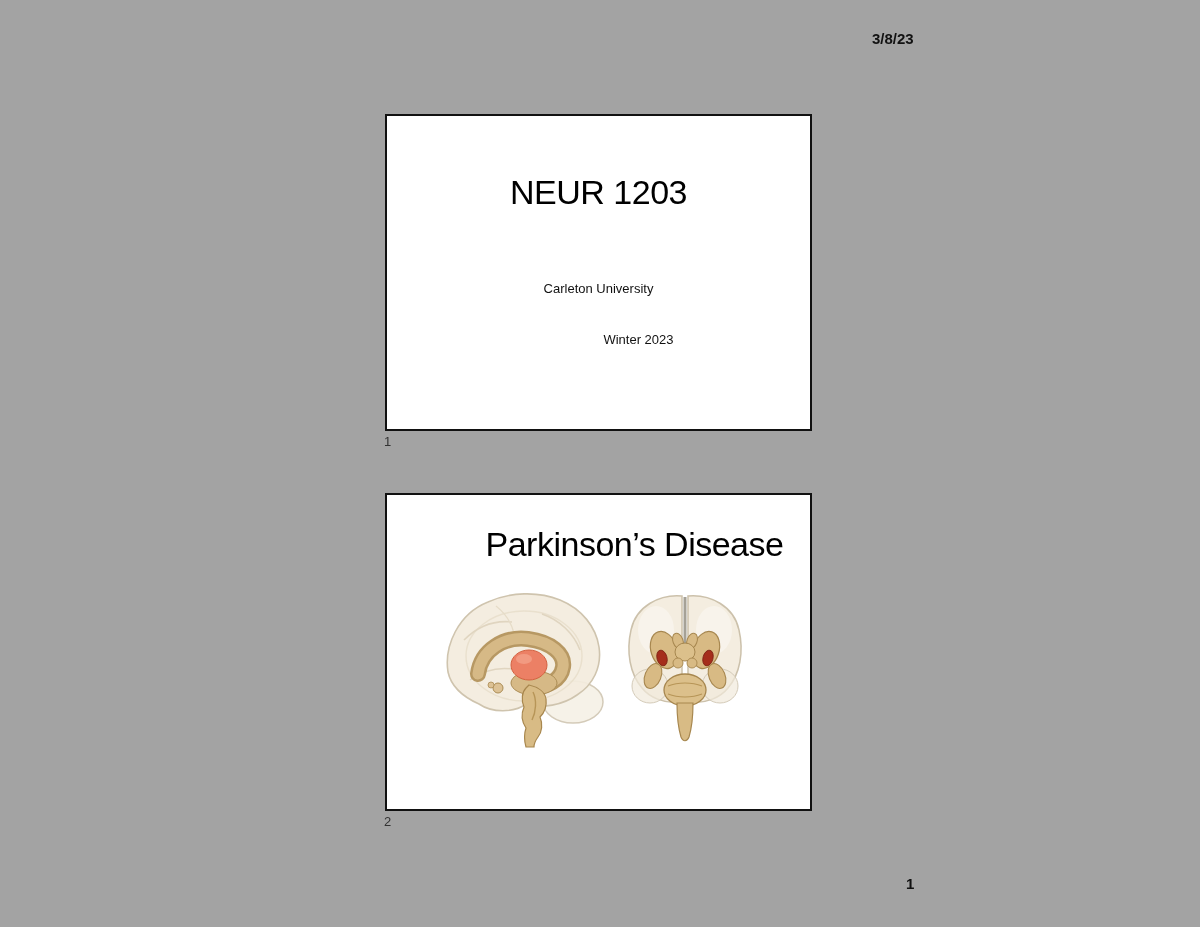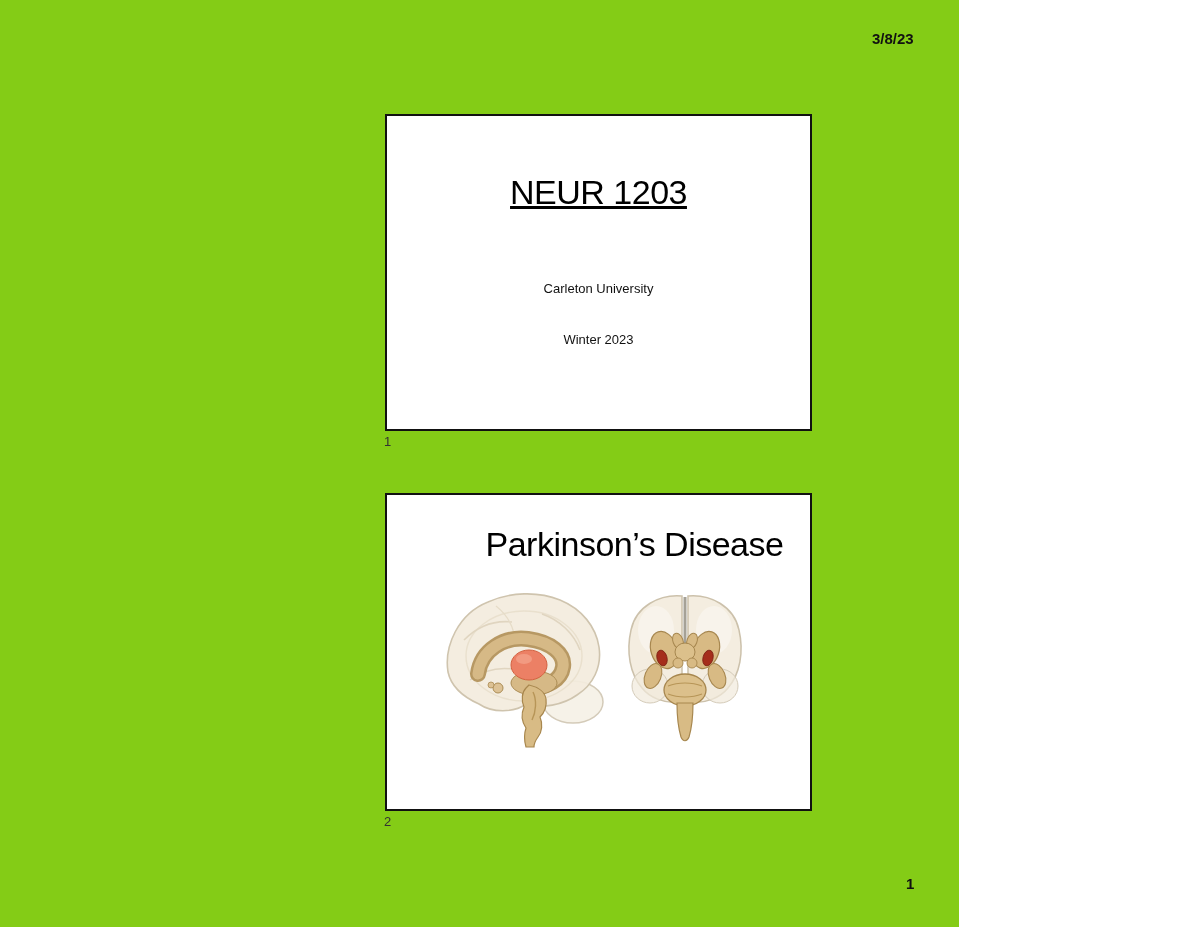--- a/index.html
+++ b/index.html
@@ -3,23 +3,23 @@
 <meta charset="utf-8">
 <style>
   html, body {
     margin: 0;
     padding: 0;
     background: #ffffff;
     font-family: "Liberation Sans", sans-serif;
   }
   .page {
     position: relative;
-    width: 959px;
+    width: 1200px;
     height: 927px;
-    background: #84cc16;
+    background: #a3a3a3;
     overflow: hidden;
   }
   .header-date {
     position: absolute;
     left: 872px;
     top: 30px;
     font-size: 15px;
     font-weight: 700;
     color: #111111;
     letter-spacing: 0px;
@@ -37,40 +37,41 @@
   .slide-title {
     position: absolute;
     left: 0;
     width: 100%;
     text-align: center;
     font-size: 34px;
     letter-spacing: -0.5px;
     color: #000000;
     font-weight: 400;
   }
-  .slide1-title { top: 57px; text-decoration: underline; }
+  .slide1-title { top: 57px; }
   .slide2-title { top: 30px; padding-left: 36px; }
   .author-block {
     position: absolute;
     top: 165px;
     left: 0;
     width: 100%;
     text-align: center;
     font-size: 13px;
     line-height: 15px;
     color: #111111;
   }
   .term-line {
     position: absolute;
     top: 216px;
     left: 0;
     width: 100%;
     text-align: center;
     font-size: 13px;
     color: #111111;
+    padding-left: 40px;
   }
   .slide-number {
     position: absolute;
     left: 384px;
     font-size: 13px;
     color: #333333;
   }
   .slide-number-1 { top: 434px; }
   .slide-number-2 { top: 814px; }
   .footer-page-number {

